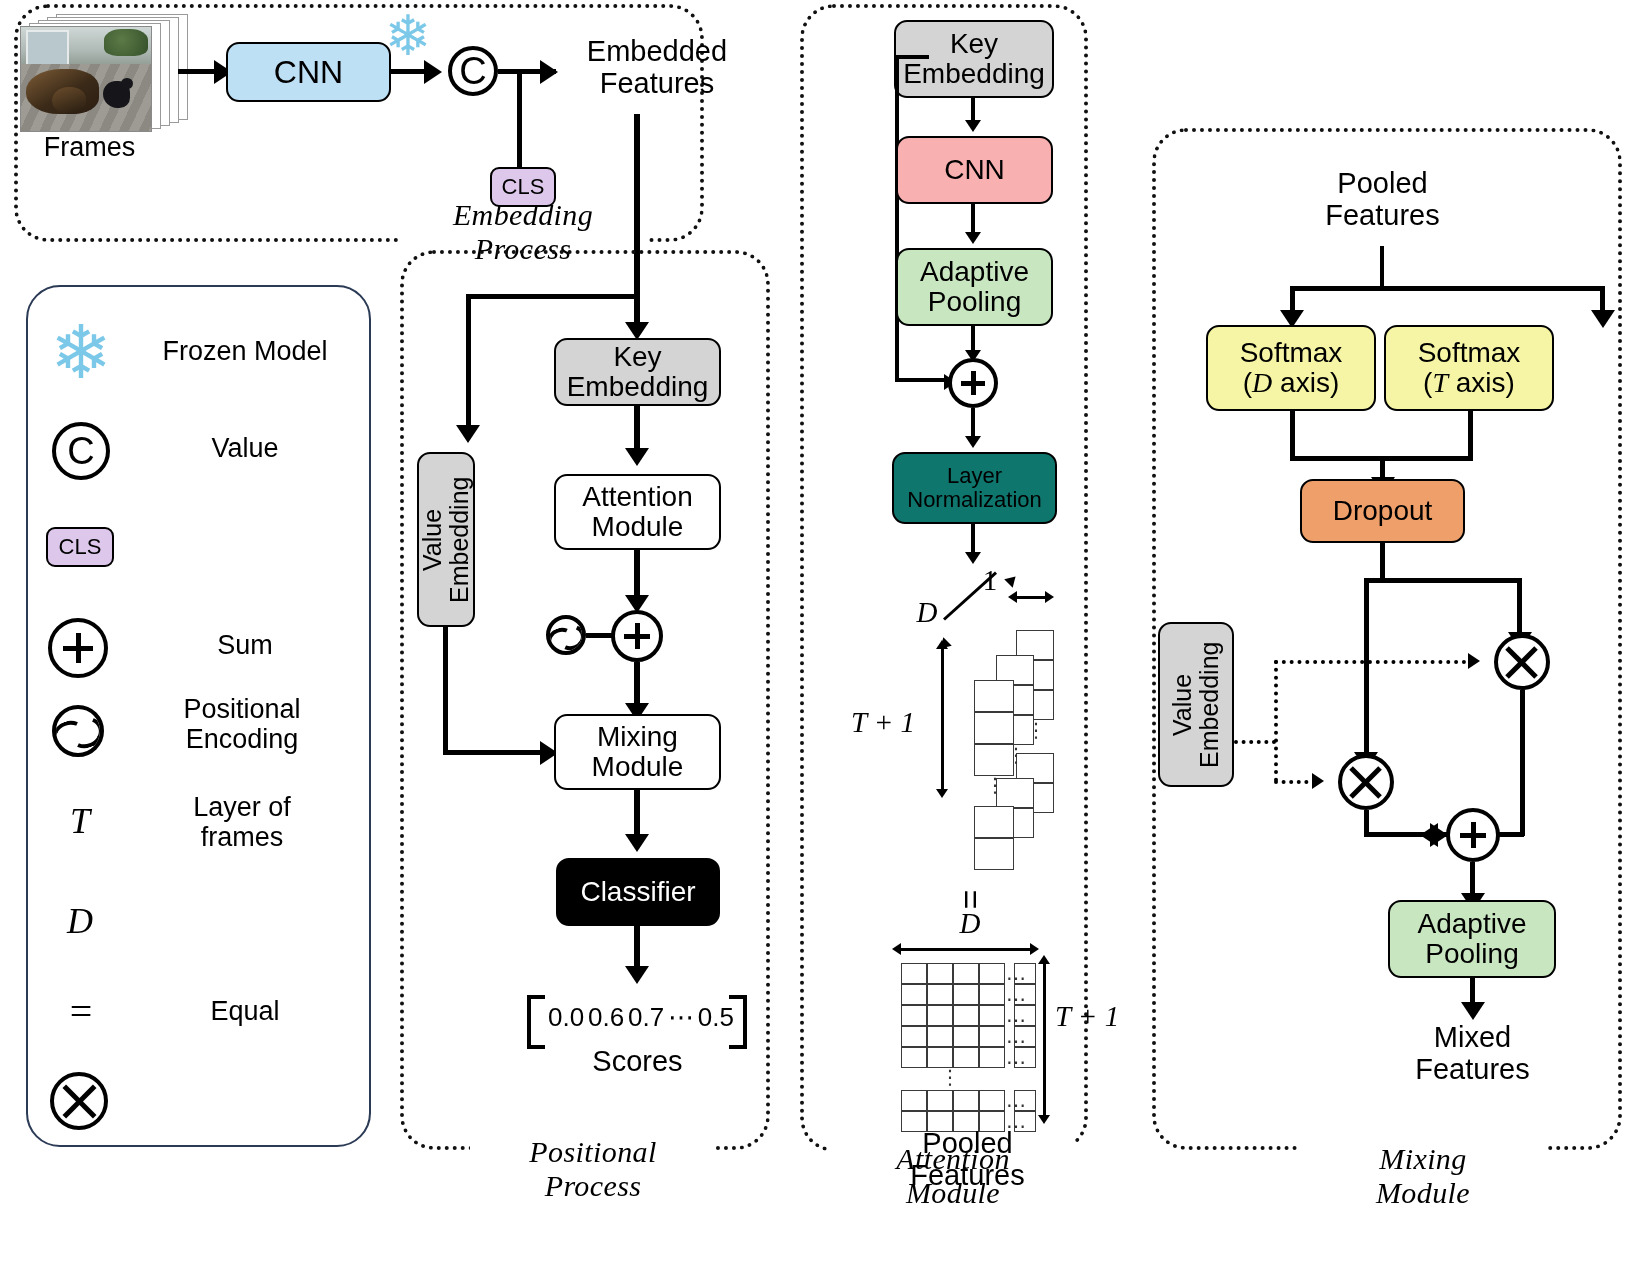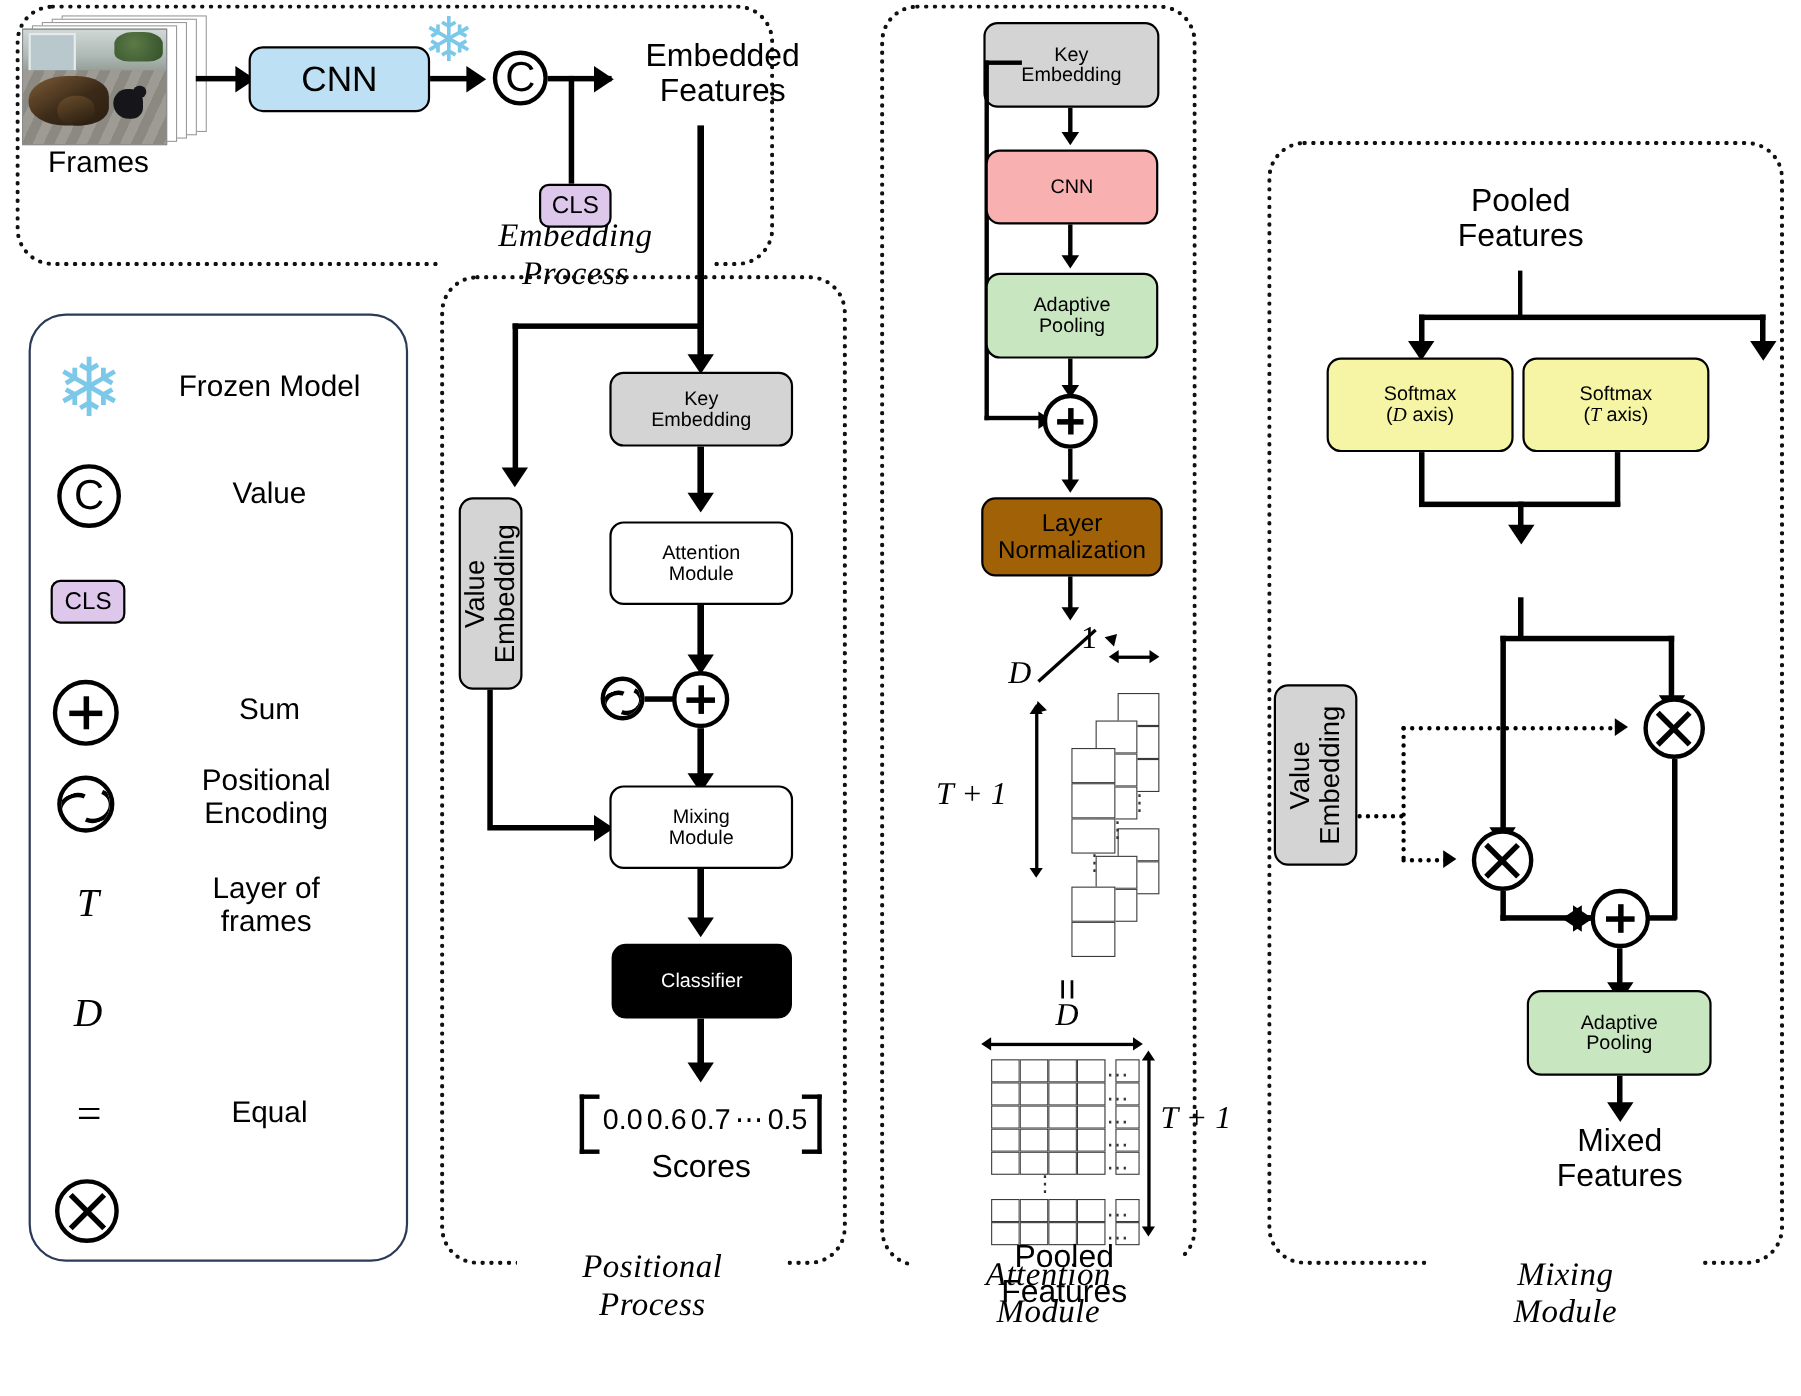--- a/index.html
+++ b/index.html
@@ -9,28 +9,28 @@
   
   .panel{position:absolute;border:4px dotted #111;border-radius:34px;box-sizing:border-box;}
   .panel-solid{position:absolute;border:2px solid #2b3a55;border-radius:34px;box-sizing:border-box;}
   .panel-label{position:absolute;font-family:"Liberation Serif",serif;font-style:italic;
                font-size:30px;line-height:1.12;text-align:center;color:#000;background:#fff;
                padding:0 8px;letter-spacing:.4px;}
 
   
   .node{position:absolute;box-sizing:border-box;border:2.5px solid #000;border-radius:13px;
         display:flex;align-items:center;justify-content:center;text-align:center;
-        font-size:18px;line-height:1.08;background:#fff;padding:2px 4px;}
+        font-size:28px;line-height:1.08;background:#fff;padding:2px 4px;}
   .node.small{font-size:22px;}
   .node.vert{writing-mode:vertical-rl;transform:rotate(180deg);}
   .n-grey{background:#d4d4d4;}
   .n-blue{background:#bee0f5;}
   .n-pink{background:#f8b0b0;}
   .n-green{background:#c8e6c0;}
-  .n-tan{background:#a16207;}
+  .n-tan{background:#0f766e;}
   .n-yellow{background:#f5f5a5;}
   .n-orange{background:#efa06a;}
   .n-purple{background:#ddc8ec;}
   .n-black{background:#000;color:#fff;}
 
   
   .txt{position:absolute;font-size:27px;line-height:1.1;text-align:center;color:#000;}
   .txt.big{font-size:29px;}
   .mathi{font-family:"Liberation Serif",serif;font-style:italic;}
 
@@ -460,20 +460,21 @@
       </div>
     </div>
   </div>
 
   <div class="ln lnv" style="left:1290px;top:411px;width:5px;height:49px;"></div>
   <div class="ln lnv" style="left:1468px;top:411px;width:5px;height:49px;"></div>
   <div class="ln lnh" style="left:1290px;top:456px;width:183px;height:5px;"></div>
   <div class="ln lnv" style="left:1380px;top:456px;width:5px;height:28px;"></div>
   <div class="arw arw-d" style="left:1371px;top:477px;"></div>
 
+  <div class="node n-orange" style="left:1300px;top:479px;width:165px;height:64px;">Dropout</div>
 
   <div class="ln lnv" style="left:1380px;top:543px;width:5px;height:38px;"></div>
   <div class="ln lnh" style="left:1364px;top:578px;width:158px;height:5px;"></div>
   <div class="ln lnv" style="left:1364px;top:578px;width:5px;height:185px;"></div>
   <div class="arw arw-d" style="left:1354px;top:752px;"></div>
   <div class="ln lnv" style="left:1517px;top:578px;width:5px;height:65px;"></div>
   <div class="arw arw-d" style="left:1508px;top:632px;"></div>
 
   <div class="node n-grey vert" style="left:1158px;top:622px;width:76px;height:165px;font-size:25px;">
     <span style="display:block;">

